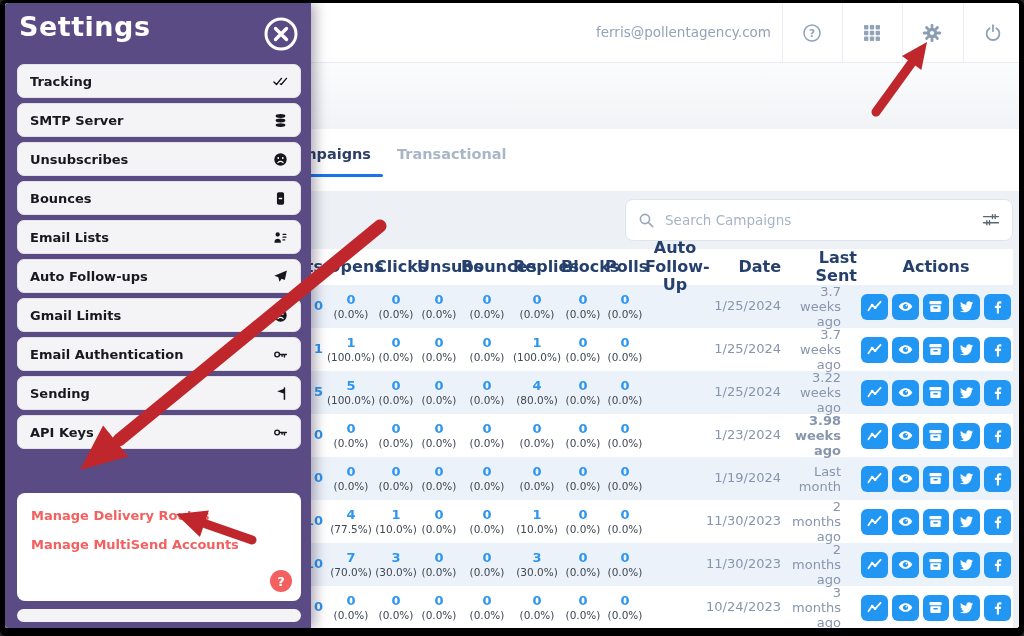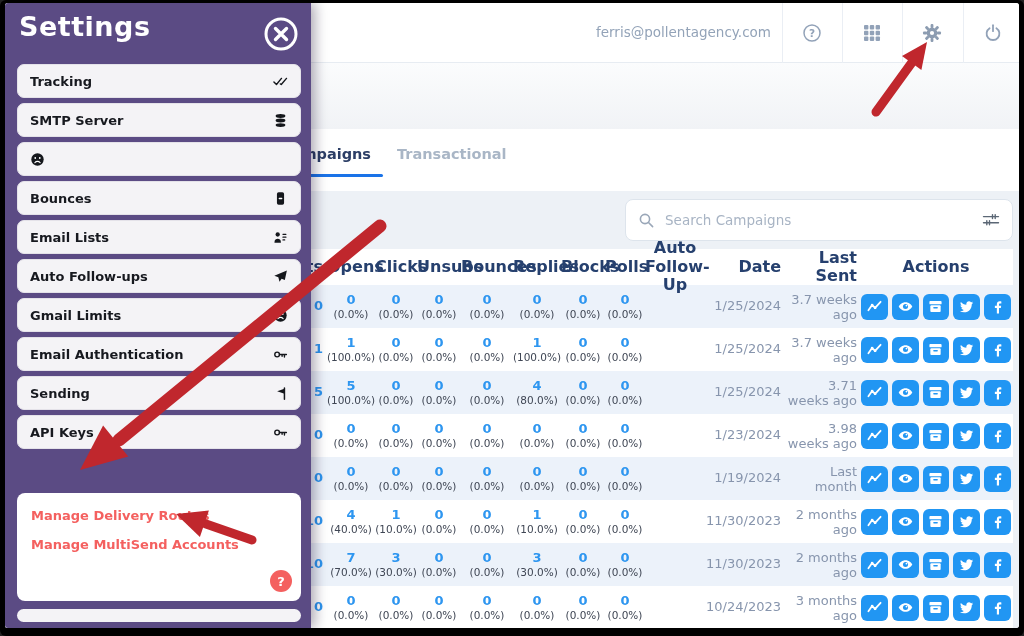--- a/index.html
+++ b/index.html
@@ -34,21 +34,21 @@
   .thead{display:flex;height:36px;align-items:center;background:#fff;}
   .th{font-size:16px;font-weight:bold;color:#26406e;text-align:center;line-height:1.15;}
   .trow{display:flex;height:43px;align-items:center;}
   .trow.even{background:#ecf2fa;}
   .trow.odd{background:#fff;}
   .cell{display:flex;flex-direction:column;align-items:center;justify-content:center;line-height:1.15;}
   .num{font-size:13px;font-weight:600;color:#2e96f0;cursor:pointer;}
   .pct{font-size:10.5px;color:#3f4654;white-space:nowrap;}
   .r-align{align-items:flex-end;padding-right:4px;}
   .datecell{font-size:13px;color:#8795ad;}
-  .lastcell{font-size:13px;color:#8795ad;text-align:right;padding-right:4px;}
+  .lastcell{font-size:13px;color:#8795ad;text-align:right;padding-right:20px;}
   .actions{display:flex;gap:4px;justify-content:center;align-items:center;}
   .abtn{width:27px;height:26px;border-radius:6px;background:#2196f3;display:flex;align-items:center;justify-content:center;cursor:pointer;}
   .abtn svg{width:15px;height:15px;}
 
   
   .panel{position:absolute;left:0;top:0;width:306px;height:625px;background:#5b4b84;z-index:10;box-shadow:4px 0 12px rgba(20,10,40,.35);padding:0 10px;}
   .panel-title{position:absolute;left:14px;top:8px;font-size:27px;font-weight:bold;color:#fff;letter-spacing:.5px;}
   .close-btn{position:absolute;right:12px;top:13px;width:36px;height:36px;cursor:pointer;}
   .menu{position:absolute;left:12px;top:61px;width:284px;}
   .mitem{height:34px;margin-bottom:5px;background:#f4f3f6;border:1px solid #e4e2e9;border-radius:7px;display:flex;align-items:center;padding:0 12px;cursor:pointer;}
@@ -345,21 +345,21 @@
               <div class="cell" style="width: 44px;">
                 <span class="num">0</span>
                 <span class="pct">(0.0%)</span>
               </div>
               <div class="cell" style="width: 40px;">
                 <span class="num">0</span>
                 <span class="pct">(0.0%)</span>
               </div>
               <div class="cell" style="width: 60px;"></div>
               <div class="cell r-align datecell" style="width: 80px;">1/25/2024</div>
-              <div class="lastcell" style="width: 76px;">3.71 weeks ago</div>
+              <div class="lastcell" style="width: 76px;">3.22 weeks ago</div>
               <div class="actions" style="width: 150px;">
                 <div class="abtn">
                   <span style="width: 15px; height: 15px; display: flex;">
                     <svg viewBox="0 0 16 16">
                       <path d="M1.5 12L5.4 6.4l3.2 3L14.5 3" fill="none" stroke="#fff" stroke-width="1.9" stroke-linecap="round" stroke-linejoin="round"></path>
                       <rect x="4.2" y="5.2" width="2.5" height="2.5" fill="#fff"></rect>
                       <rect x="7.4" y="8.2" width="2.5" height="2.5" fill="#fff"></rect>
                     </svg>
                   </span>
                 </div>
@@ -424,21 +424,21 @@
               <div class="cell" style="width: 44px;">
                 <span class="num">0</span>
                 <span class="pct">(0.0%)</span>
               </div>
               <div class="cell" style="width: 40px;">
                 <span class="num">0</span>
                 <span class="pct">(0.0%)</span>
               </div>
               <div class="cell" style="width: 60px;"></div>
               <div class="cell r-align datecell" style="width: 80px;">1/23/2024</div>
-              <div class="lastcell" style="width: 76px;">3.98 weeks ago</div>
+              <div class="lastcell" style="width: 76px; font-weight: bold;">3.98 weeks ago</div>
               <div class="actions" style="width: 150px;">
                 <div class="abtn">
                   <span style="width: 15px; height: 15px; display: flex;">
                     <svg viewBox="0 0 16 16">
                       <path d="M1.5 12L5.4 6.4l3.2 3L14.5 3" fill="none" stroke="#fff" stroke-width="1.9" stroke-linecap="round" stroke-linejoin="round"></path>
                       <rect x="4.2" y="5.2" width="2.5" height="2.5" fill="#fff"></rect>
                       <rect x="7.4" y="8.2" width="2.5" height="2.5" fill="#fff"></rect>
                     </svg>
                   </span>
                 </div>
@@ -554,21 +554,21 @@
                   </span>
                 </div>
               </div>
             </div>
             <div class="trow odd">
               <div class="cell r-align" style="width: 322px;">
                 <span class="num">10</span>
               </div>
               <div class="cell" style="width: 48px;">
                 <span class="num">4</span>
-                <span class="pct">(40.0%)</span>
+                <span class="pct">(77.5%)</span>
               </div>
               <div class="cell" style="width: 42px;">
                 <span class="num">1</span>
                 <span class="pct">(10.0%)</span>
               </div>
               <div class="cell" style="width: 44px;">
                 <span class="num">0</span>
                 <span class="pct">(0.0%)</span>
               </div>
               <div class="cell" style="width: 52px;">
@@ -818,20 +818,21 @@
             <span class="lbl">SMTP Server</span>
             <span style="width: 15px; height: 15px; display: flex;">
               <svg viewBox="0 0 16 16" fill="#15171c">
                 <ellipse cx="8" cy="3.1" rx="5.2" ry="2.1"></ellipse>
                 <ellipse cx="8" cy="8" rx="5.2" ry="2.1"></ellipse>
                 <ellipse cx="8" cy="12.9" rx="5.2" ry="2.1"></ellipse>
               </svg>
             </span>
           </div>
           <div class="mitem">
+            <span class="lbl">Unsubscribes</span>
             <span style="width: 15px; height: 15px; display: flex;">
               <svg viewBox="0 0 16 16">
                 <circle cx="8" cy="8" r="6.6" fill="#15171c"></circle>
                 <circle cx="5.6" cy="6.4" r=".95" fill="#fff"></circle>
                 <circle cx="10.4" cy="6.4" r=".95" fill="#fff"></circle>
                 <path d="M5.2 11.3c1.7-1.8 3.9-1.8 5.6 0" stroke="#fff" stroke-width="1.2" fill="none" stroke-linecap="round"></path>
               </svg>
             </span>
           </div>
           <div class="mitem">

